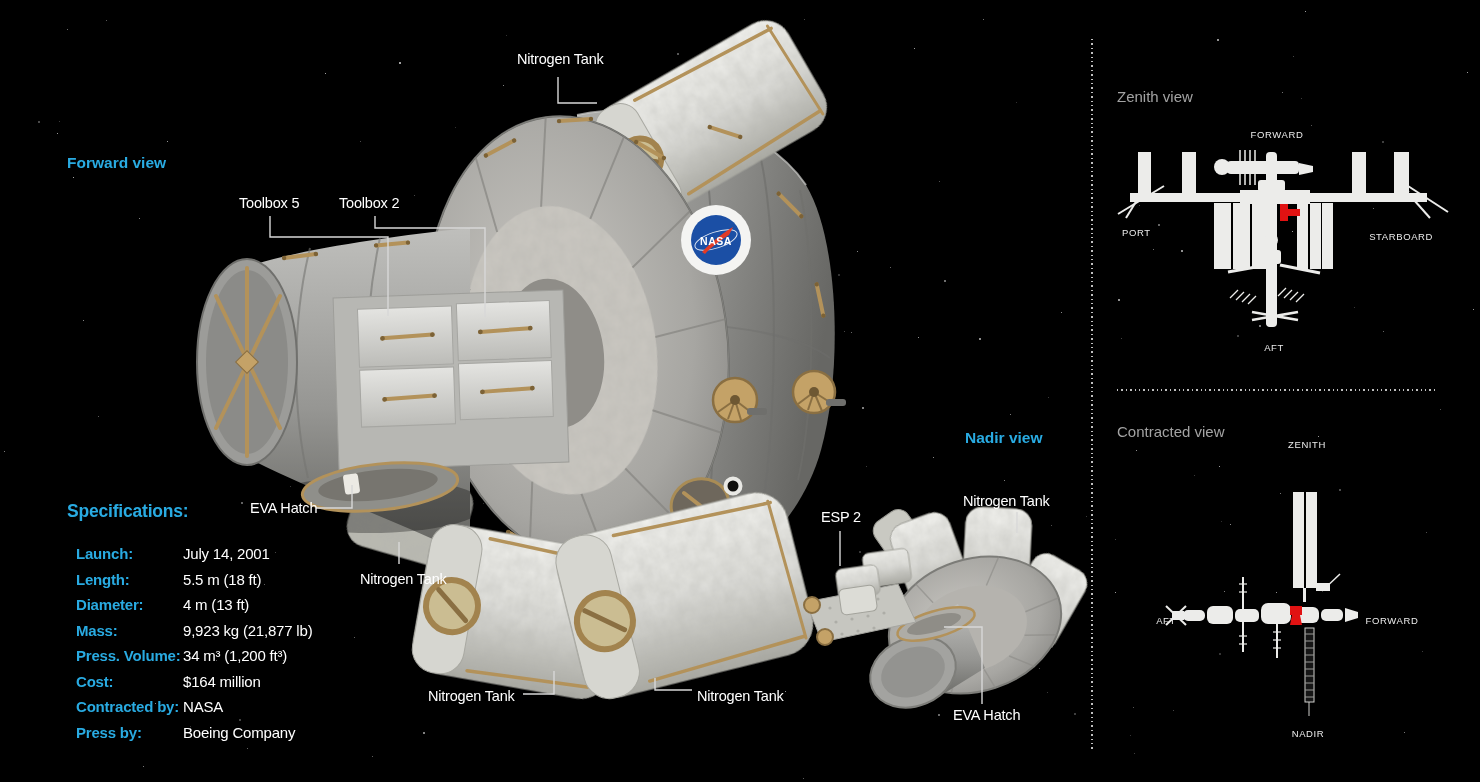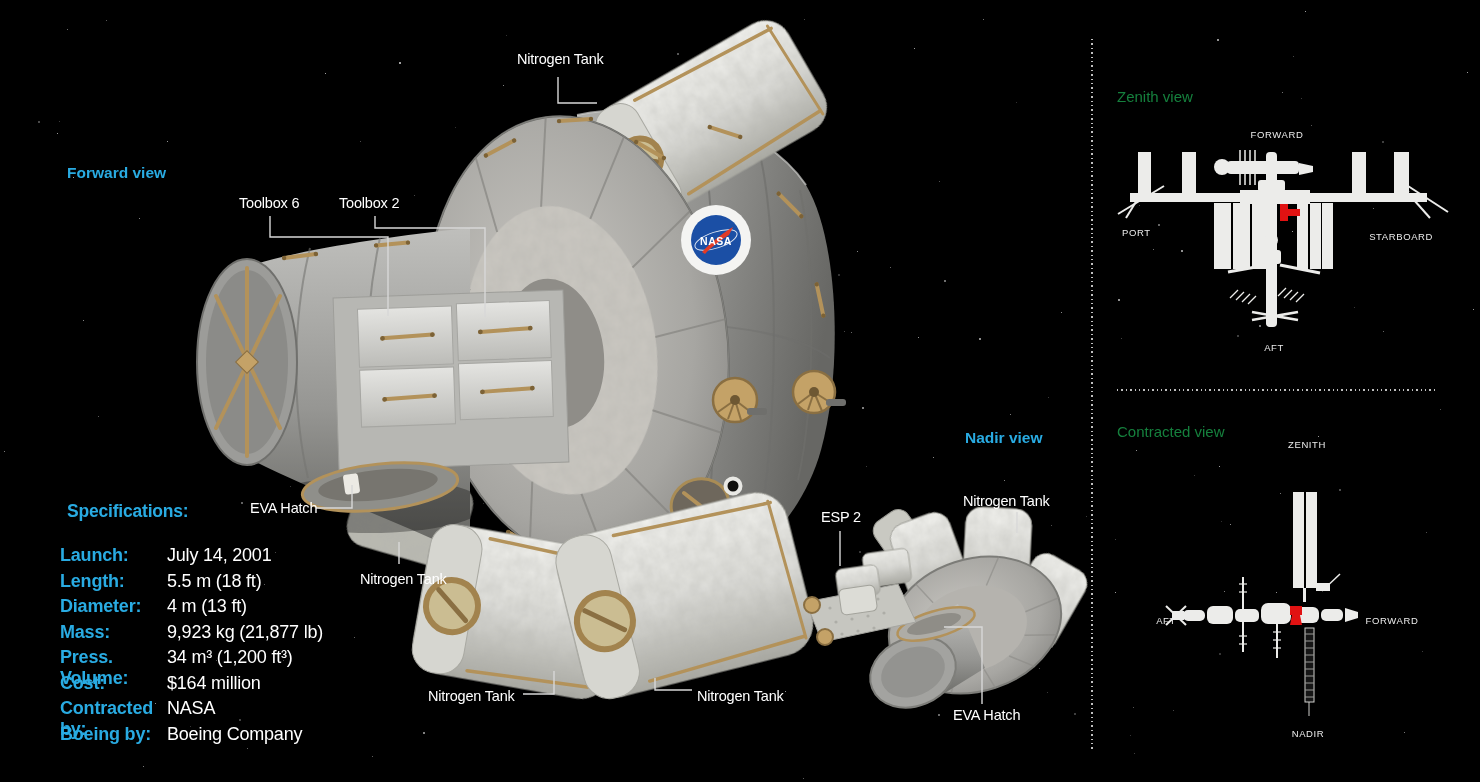--- a/index.html
+++ b/index.html
@@ -12,27 +12,27 @@
     position:relative;width:1480px;height:782px;background:#000;overflow:hidden;
     font-family:"Liberation Sans", sans-serif;
   }
   .stars i{position:absolute;background:#fff;border-radius:50%;display:block;}
   .art{position:absolute;left:0;top:0;}
   .lbl{position:absolute;white-space:nowrap;}
   .title{margin:0;color:var(--accent);font-size:29px;font-weight:bold;letter-spacing:-0.5px;}
   .viewlbl{color:var(--accent);font-size:15.5px;font-weight:bold;}
   .ann{color:#fff;font-size:14.5px;letter-spacing:-0.2px;}
   .heading{color:var(--accent);font-size:17.5px;font-weight:bold;letter-spacing:-0.2px;}
-  .subview{color:#15803d;font-size:15px;}
+  .subview{color:#a3a3a3;font-size:15px;}
   .dir{color:#ececec;font-size:9.5px;letter-spacing:0.6px;}
   .center{transform:translateX(-50%);}
   .rightal{transform:translateX(-100%);}
   .specs{
-    position:absolute;left:60px;top:545px;display:grid;
-    grid-template-columns:107px auto;grid-auto-rows:25.5px;font-size:18px;
+    position:absolute;left:76px;top:545px;display:grid;
+    grid-template-columns:107px auto;grid-auto-rows:25.5px;font-size:15px;
   }
   .specs .sl{color:var(--accent);font-weight:bold;letter-spacing:-0.2px;}
   .specs .sv{color:#fff;letter-spacing:-0.2px;}
   .vdiv{
     position:absolute;left:1091px;top:39px;width:1.5px;height:712px;
     background-image:repeating-linear-gradient(to bottom, rgba(225,225,225,.85) 0 1.4px, transparent 1.4px 4.4px);
   }
   .hdiv{
     position:absolute;left:1117px;top:389px;width:321px;height:1.5px;
     background-image:repeating-linear-gradient(to right, rgba(225,225,225,.85) 0 1.4px, transparent 1.4px 4.4px);
@@ -582,25 +582,25 @@
         </g>
         <line x1="1309" y1="702" x2="1309" y2="716" stroke="#cfcfcc" stroke-width="1"></line>
       </g>
       <g fill="#e11212">
         <rect x="1290" y="606" width="12" height="9"></rect>
         <polygon points="1292,615 1300,615 1302,625 1290,625"></polygon>
       </g>
     </g>
   </svg>
 
-  <div class="lbl viewlbl" style="left:67px;top:164px">Forward view</div>
+  <div class="lbl viewlbl" style="left:67px;top:154px">Forward view</div>
   <div class="lbl viewlbl" style="left:965px;top:429px">Nadir view</div>
 
   <div class="lbl ann" style="left:517px;top:51px">Nitrogen Tank</div>
-  <div class="lbl ann" style="left:239px;top:195px">Toolbox 6</div>
+  <div class="lbl ann" style="left:239px;top:195px">Toolbox 5</div>
   <div class="lbl ann" style="left:339px;top:195px">Toolbox 2</div>
   <div class="lbl ann" style="left:250px;top:500px">EVA Hatch</div>
   <div class="lbl ann" style="left:360px;top:571px">Nitrogen Tank</div>
   <div class="lbl ann" style="left:428px;top:688px">Nitrogen Tank</div>
   <div class="lbl ann" style="left:697px;top:688px">Nitrogen Tank</div>
   <div class="lbl ann" style="left:821px;top:509px">ESP 2</div>
   <div class="lbl ann" style="left:963px;top:493px">Nitrogen Tank</div>
   <div class="lbl ann" style="left:953px;top:707px">EVA Hatch</div>
 
   <div class="lbl heading" style="left:67px;top:501px">Specifications:</div>
@@ -612,21 +612,21 @@
     <div class="sl">Diameter:</div>
     <div class="sv">4 m (13 ft)</div>
     <div class="sl">Mass:</div>
     <div class="sv">9,923 kg (21,877 lb)</div>
     <div class="sl">Press. Volume:</div>
     <div class="sv">34 m³ (1,200 ft³)</div>
     <div class="sl">Cost:</div>
     <div class="sv">$164 million</div>
     <div class="sl">Contracted by:</div>
     <div class="sv">NASA</div>
-    <div class="sl">Boeing by:</div>
+    <div class="sl">Press by:</div>
     <div class="sv">Boeing Company</div>
   </div>
 
   <div class="vdiv"></div>
   <div class="hdiv"></div>
 
   <div class="lbl subview" style="left:1117px;top:88px">Zenith view</div>
   <div class="lbl dir center" style="left:1277px;top:129px">FORWARD</div>
   <div class="lbl dir" style="left:1122px;top:227px">PORT</div>
   <div class="lbl dir rightal" style="left:1433px;top:231px">STARBOARD</div>

